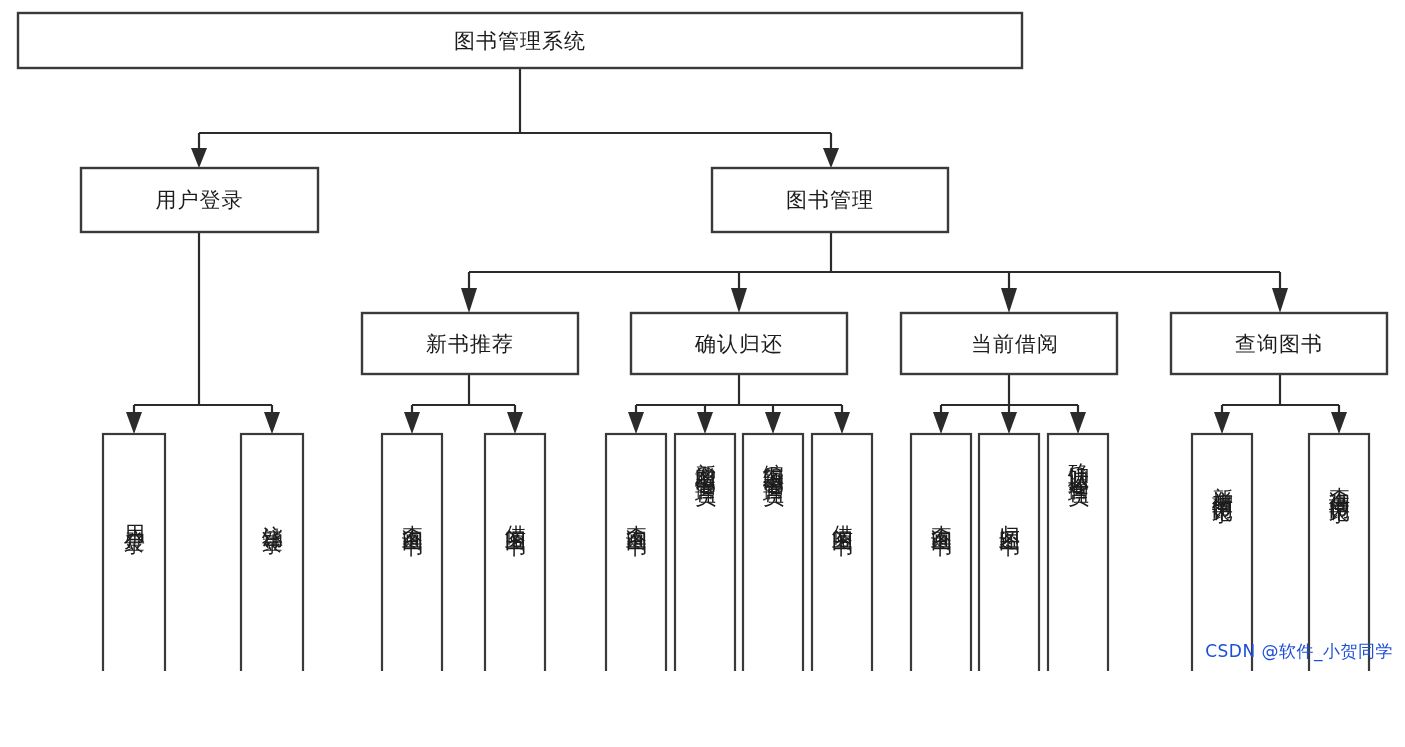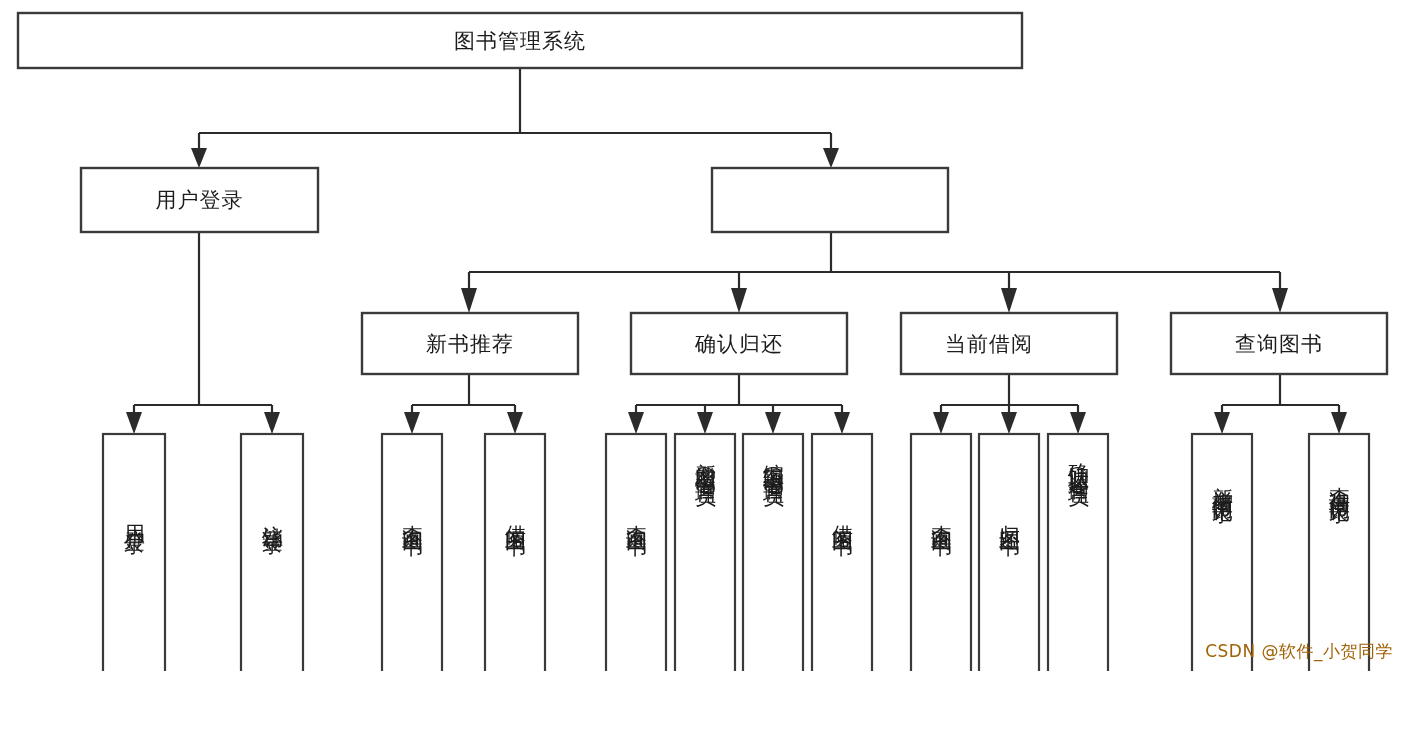--- a/index.html
+++ b/index.html
@@ -41,21 +41,21 @@
   .arrow-head {
     fill: #2b2b2b;
     stroke: none;
   }
   .watermark {
     position: absolute;
     right: 12px;
     bottom: 8px;
     font-family: "DejaVu Sans", "Liberation Sans", sans-serif;
     font-size: 17px;
-    color: #a16207;
+    color: #1d4ed8;
     letter-spacing: 0.5px;
     white-space: nowrap;
     pointer-events: none;
   }
   .vlabel-wrap {
     position: absolute;
     display: flex;
     align-items: flex-start;
     justify-content: center;
     pointer-events: none;
@@ -187,24 +187,25 @@
     <rect class="node-box thin" x="979" y="434" width="60" height="302"></rect>
     <rect class="node-box thin" x="1048" y="434" width="60" height="302"></rect>
 
     <rect class="node-box thin" x="1192" y="434" width="60" height="302"></rect>
     <rect class="node-box thin" x="1309" y="434" width="60" height="302"></rect>
   </svg>
 
   <div class="hlabel" style="left:18px; top:13px; width:1004px; height:55px;">图书管理系统</div>
 
   <div class="hlabel" style="left:81px; top:168px; width:237px; height:64px;">用户登录</div>
+  <div class="hlabel" style="left:712px; top:168px; width:236px; height:64px;">图书管理</div>
 
   <div class="hlabel" style="left:362px; top:313px; width:216px; height:61px;font-family:Liberation Mono, monospace;">新书推荐</div>
   <div class="hlabel" style="left:631px; top:313px; width:216px; height:61px;">确认归还</div>
-  <div class="hlabel" style="left:881px; top:313px; width:216px; height:61px;">当前借阅</div>
+  <div class="hlabel" style="left:907px; top:313px; width:216px; height:61px;">当前借阅</div>
   <div class="hlabel" style="left:1171px; top:313px; width:216px; height:61px;">查询图书</div>
 
   <div class="vlabel-wrap" style="left:103px; top:434px; width:62px; height:302px; padding-top:74px;">
     <span class="vlabel">用户登录</span>
   </div>
   <div class="vlabel-wrap" style="left:241px; top:434px; width:62px; height:302px; padding-top:74px;">
     <span class="vlabel">注销登录</span>
   </div>
 
   <div class="vlabel-wrap" style="left:382px; top:434px; width:60px; height:302px; padding-top:74px;">

